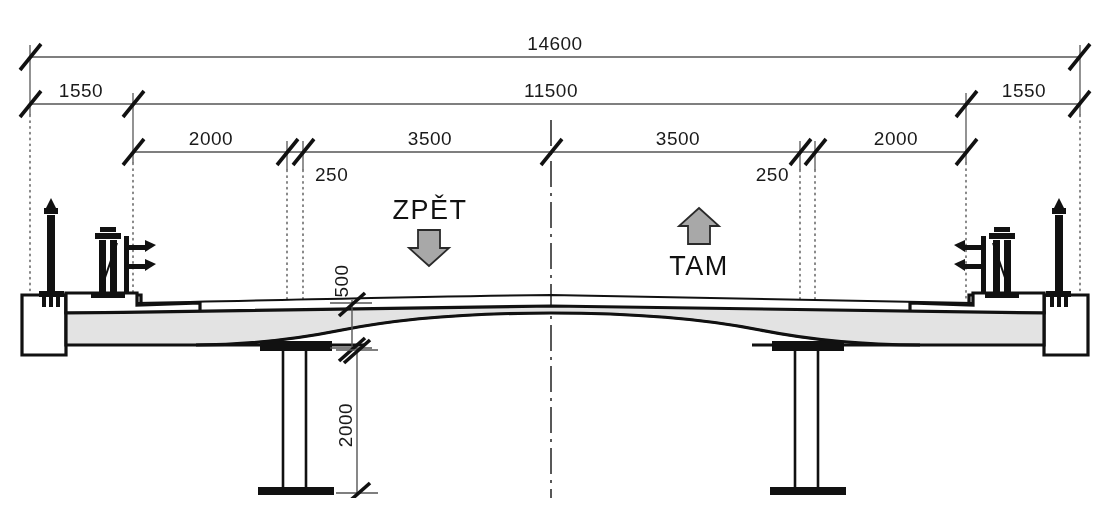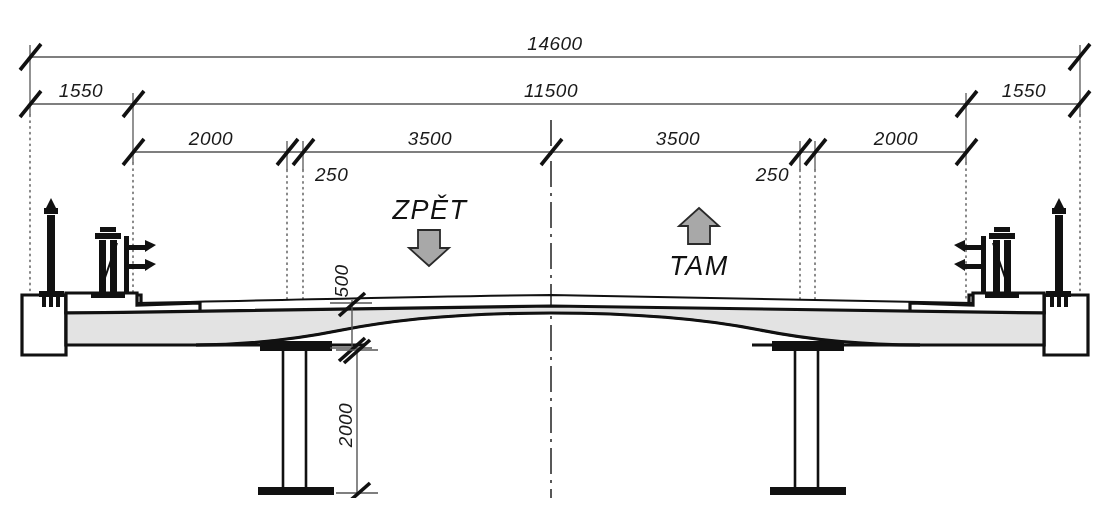--- a/index.html
+++ b/index.html
@@ -9,21 +9,20 @@
   }
   body {
     font-family: "Liberation Sans", sans-serif;
   }
   #drawing-root {
     position: relative;
     width: 1116px;
     height: 498px;
     background: #ffffff;
     overflow: hidden;
-    font-style: italic;
   }
   #bridge-svg {
     display: block;
     width: 1116px;
     height: 525px;
   }
   .dim-text {
     font-family: "Liberation Sans", sans-serif;
     font-size: 19px;
     fill: #1a1a1a;

